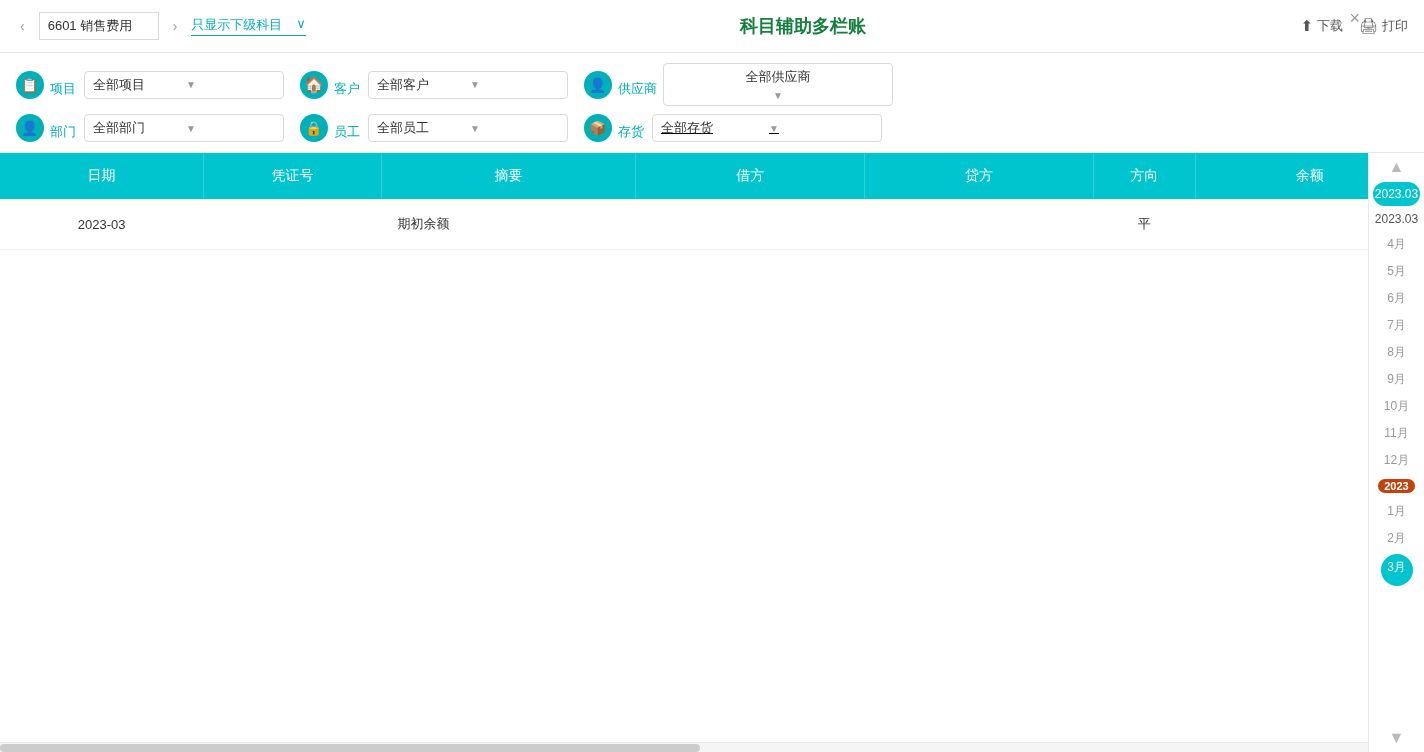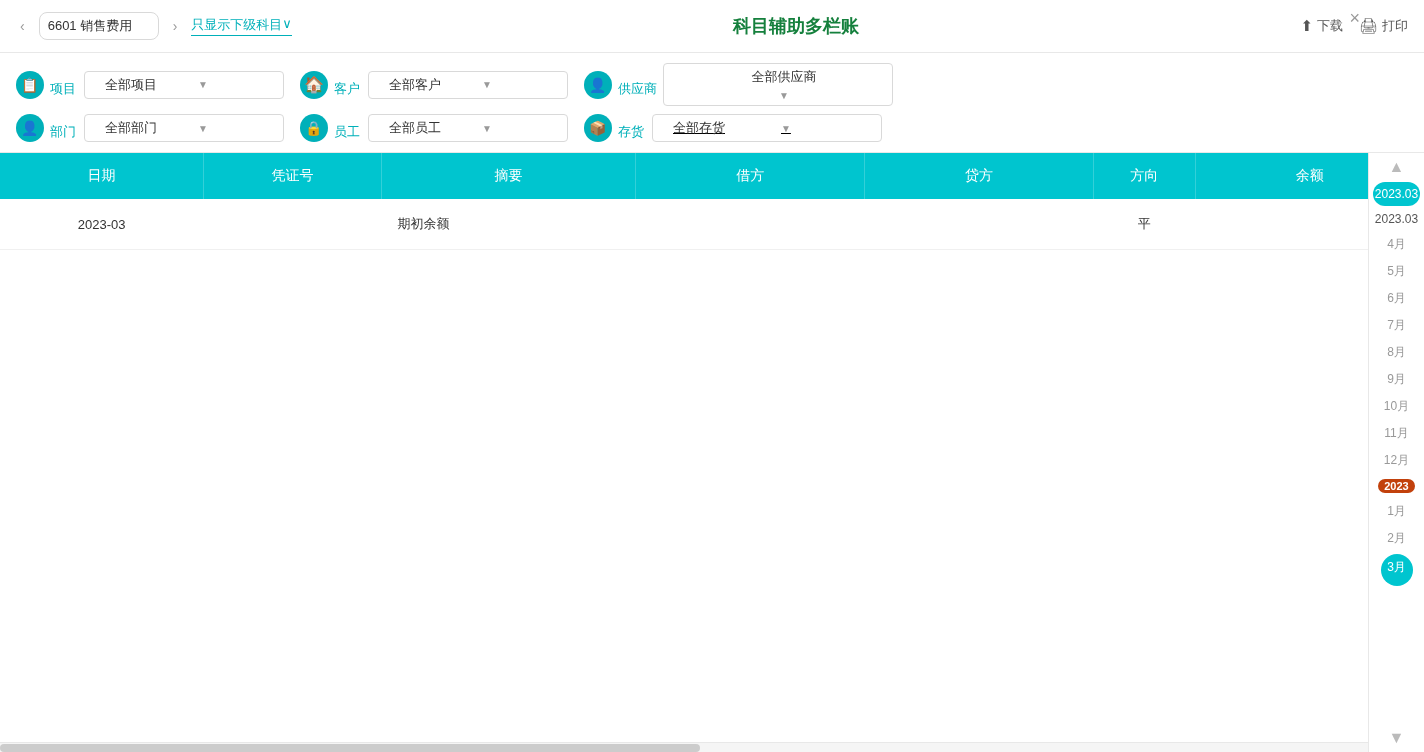--- a/index.html
+++ b/index.html
@@ -31,29 +31,29 @@
     .nav-btn {
       cursor: pointer;
       color: #999;
       font-size: 14px;
       background: none;
       border: none;
       padding: 2px 4px;
     }
     .account-code-box {
       border: 1px solid #d9d9d9;
-      border-radius: 8px;
+      border-radius: 0;
       padding: 4px 8px;
       font-size: 13px;
       color: #333;
       min-width: 120px;
     }
     .show-sub-btn {
       display: flex;
-      gap: 0;
+      gap: 14px;
       color: #00b0b9;
       border-bottom: 1px solid #00b0b9;
       cursor: pointer;
       font-size: 13px;
       padding-bottom: 1px;
     }
     .page-title {
       flex: 1;
       text-align: center;
       font-size: 18px;
@@ -115,21 +115,21 @@
       align-items: center;
       border: 1px solid #d9d9d9;
       border-radius: 4px;
       padding: 4px 8px;
       min-width: 200px;
       cursor: pointer;
       background: #fff;
       justify-content: space-between;
       gap: 4px;
     }
-    .filter-select span { flex: 1; color: #333; margin-left: 12px; }
+    .filter-select span { flex: 1; color: #333; }
     .filter-select .arrow { color: #999; font-size: 10px; }
     
     .table-container {
       flex: 1;
       overflow: auto;
       position: relative;
     }
     table {
       width: 100%;
       border-collapse: collapse;

